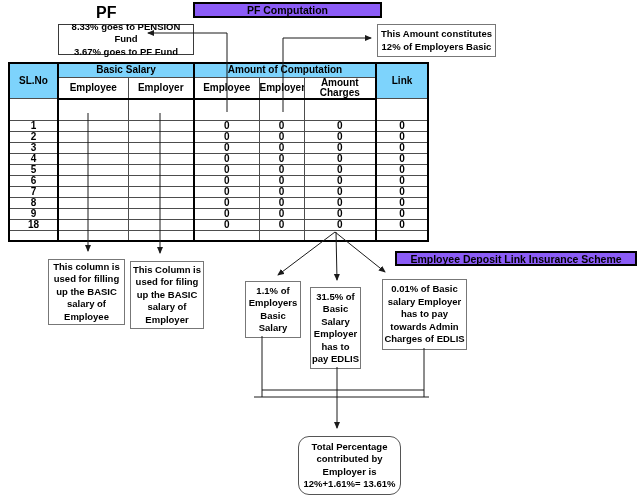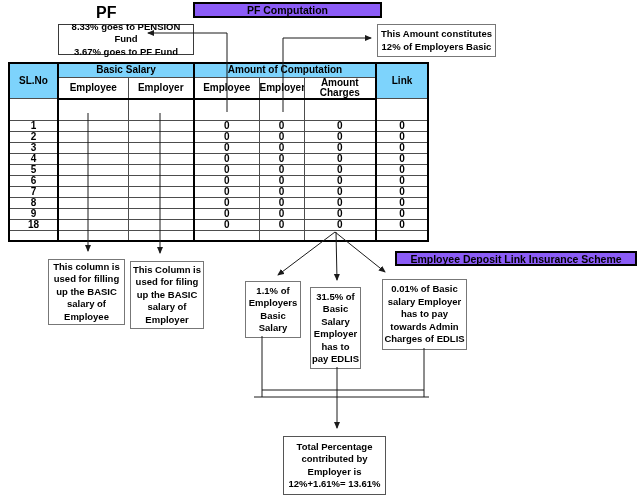--- a/index.html
+++ b/index.html
@@ -23,22 +23,22 @@
   }
   .box.dark { border-color:#3a3a3a;margin-left:48px; }
   .box.t1 { left:10px; top:24px; width:134px; height:29px; }
   .box.t2 { left:377px; top:24px; width:117px; height:31px; }
   .box.l1 { left:48px;  top:259px; width:75px;  height:64px; }
   .box.l2 { left:130px; top:261px; width:72px;  height:66px; }
   .box.a  { left:245px; top:281px; width:54px;  height:55px; }
   .box.b  { left:310px; top:287px; width:49px;  height:80px; }
   .box.c  { left:374px; top:279px; width:83px;  height:69px;margin-left:8px; }
   .box.total {
-    left:283px; top:436px; width:101px; height:57px;
-    border:1px solid #555; border-radius:0;
+    left:298px; top:436px; width:101px; height:57px;
+    border:1px solid #555; border-radius:11px;
   }
   table.pf {
     position:absolute; left:8px; top:62px;
     border-collapse:collapse; table-layout:fixed; width:419px;
     border:2px solid #000;
   }
   table.pf td { padding:0; margin:0; font-size:10px; line-height:10px;
     text-align:center; border:1px solid #4d4d4d; overflow:hidden; }
   table.pf tr.h1 { height:14px; }
   table.pf tr.h2 { height:14px; }

